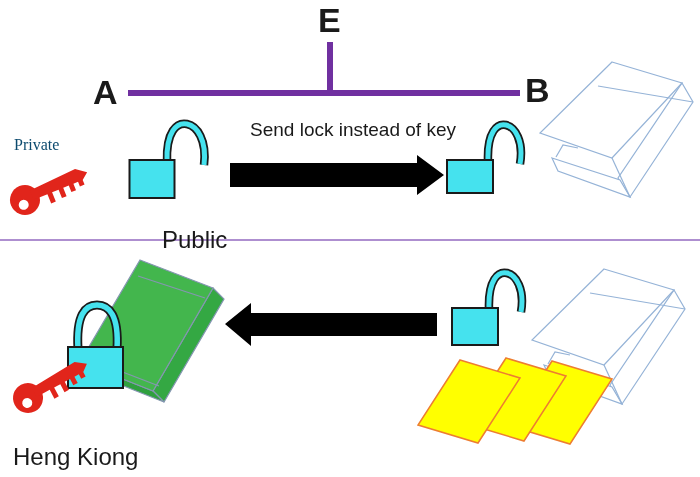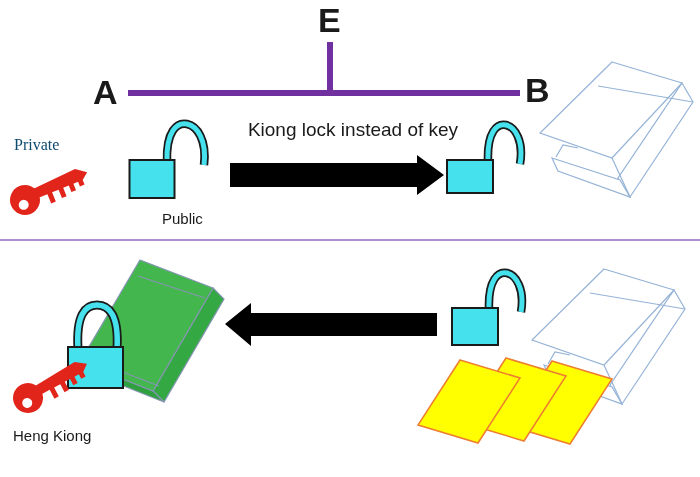--- a/index.html
+++ b/index.html
@@ -3,21 +3,21 @@
 <meta charset="utf-8">
 <style>
   html,body{margin:0;padding:0;background:#fff;}
   .canvas{
     position:relative;width:700px;height:477px;background:#ffffff;
     font-family:"Liberation Sans",sans-serif;overflow:hidden;
   }
   .stage{position:absolute;left:0;top:0;}
   .lbl{position:absolute;white-space:nowrap;color:#1a1a1a;line-height:1.1;}
   .lbl-node{font-size:34px;font-weight:bold;}
-  .lbl-body{font-size:15px;}
+  .lbl-body{font-size:24px;margin-top:16px;}
   .lbl-private{font-size:16px;color:#0c4a6e;font-family:Liberation Serif, serif;}
   .lbl-caption{font-size:19px;width:230px;text-align:center;}
 </style>
 </head>
 <body>
 
 <div class="canvas">
 
   <svg class="stage" width="700" height="477" viewBox="0 0 700 477">
     <defs>
@@ -94,16 +94,16 @@
     <use href="#key" transform="translate(25,200) rotate(-22)"></use>
     <use href="#key" transform="translate(28,398) rotate(-28)"></use>
   </svg>
 
   <div class="lbl lbl-node" style="left:93px;top:74px;">A</div>
   <div class="lbl lbl-node" style="left:318px;top:2px;">E</div>
   <div class="lbl lbl-node" style="left:525px;top:72px;">B</div>
 
   <div class="lbl lbl-private" style="left:14px;top:136px;">Private</div>
   <div class="lbl lbl-body" style="left:162px;top:211px;">Public</div>
-  <div class="lbl lbl-caption" style="left:238px;top:120px;">Kiong lock instead of key</div>
+  <div class="lbl lbl-caption" style="left:238px;top:120px;">Send lock instead of key</div>
 
   <div class="lbl lbl-body" style="left:13px;top:428px;text-align:center;">Heng Kiong</div>
 </div>
 
 </body></html>

